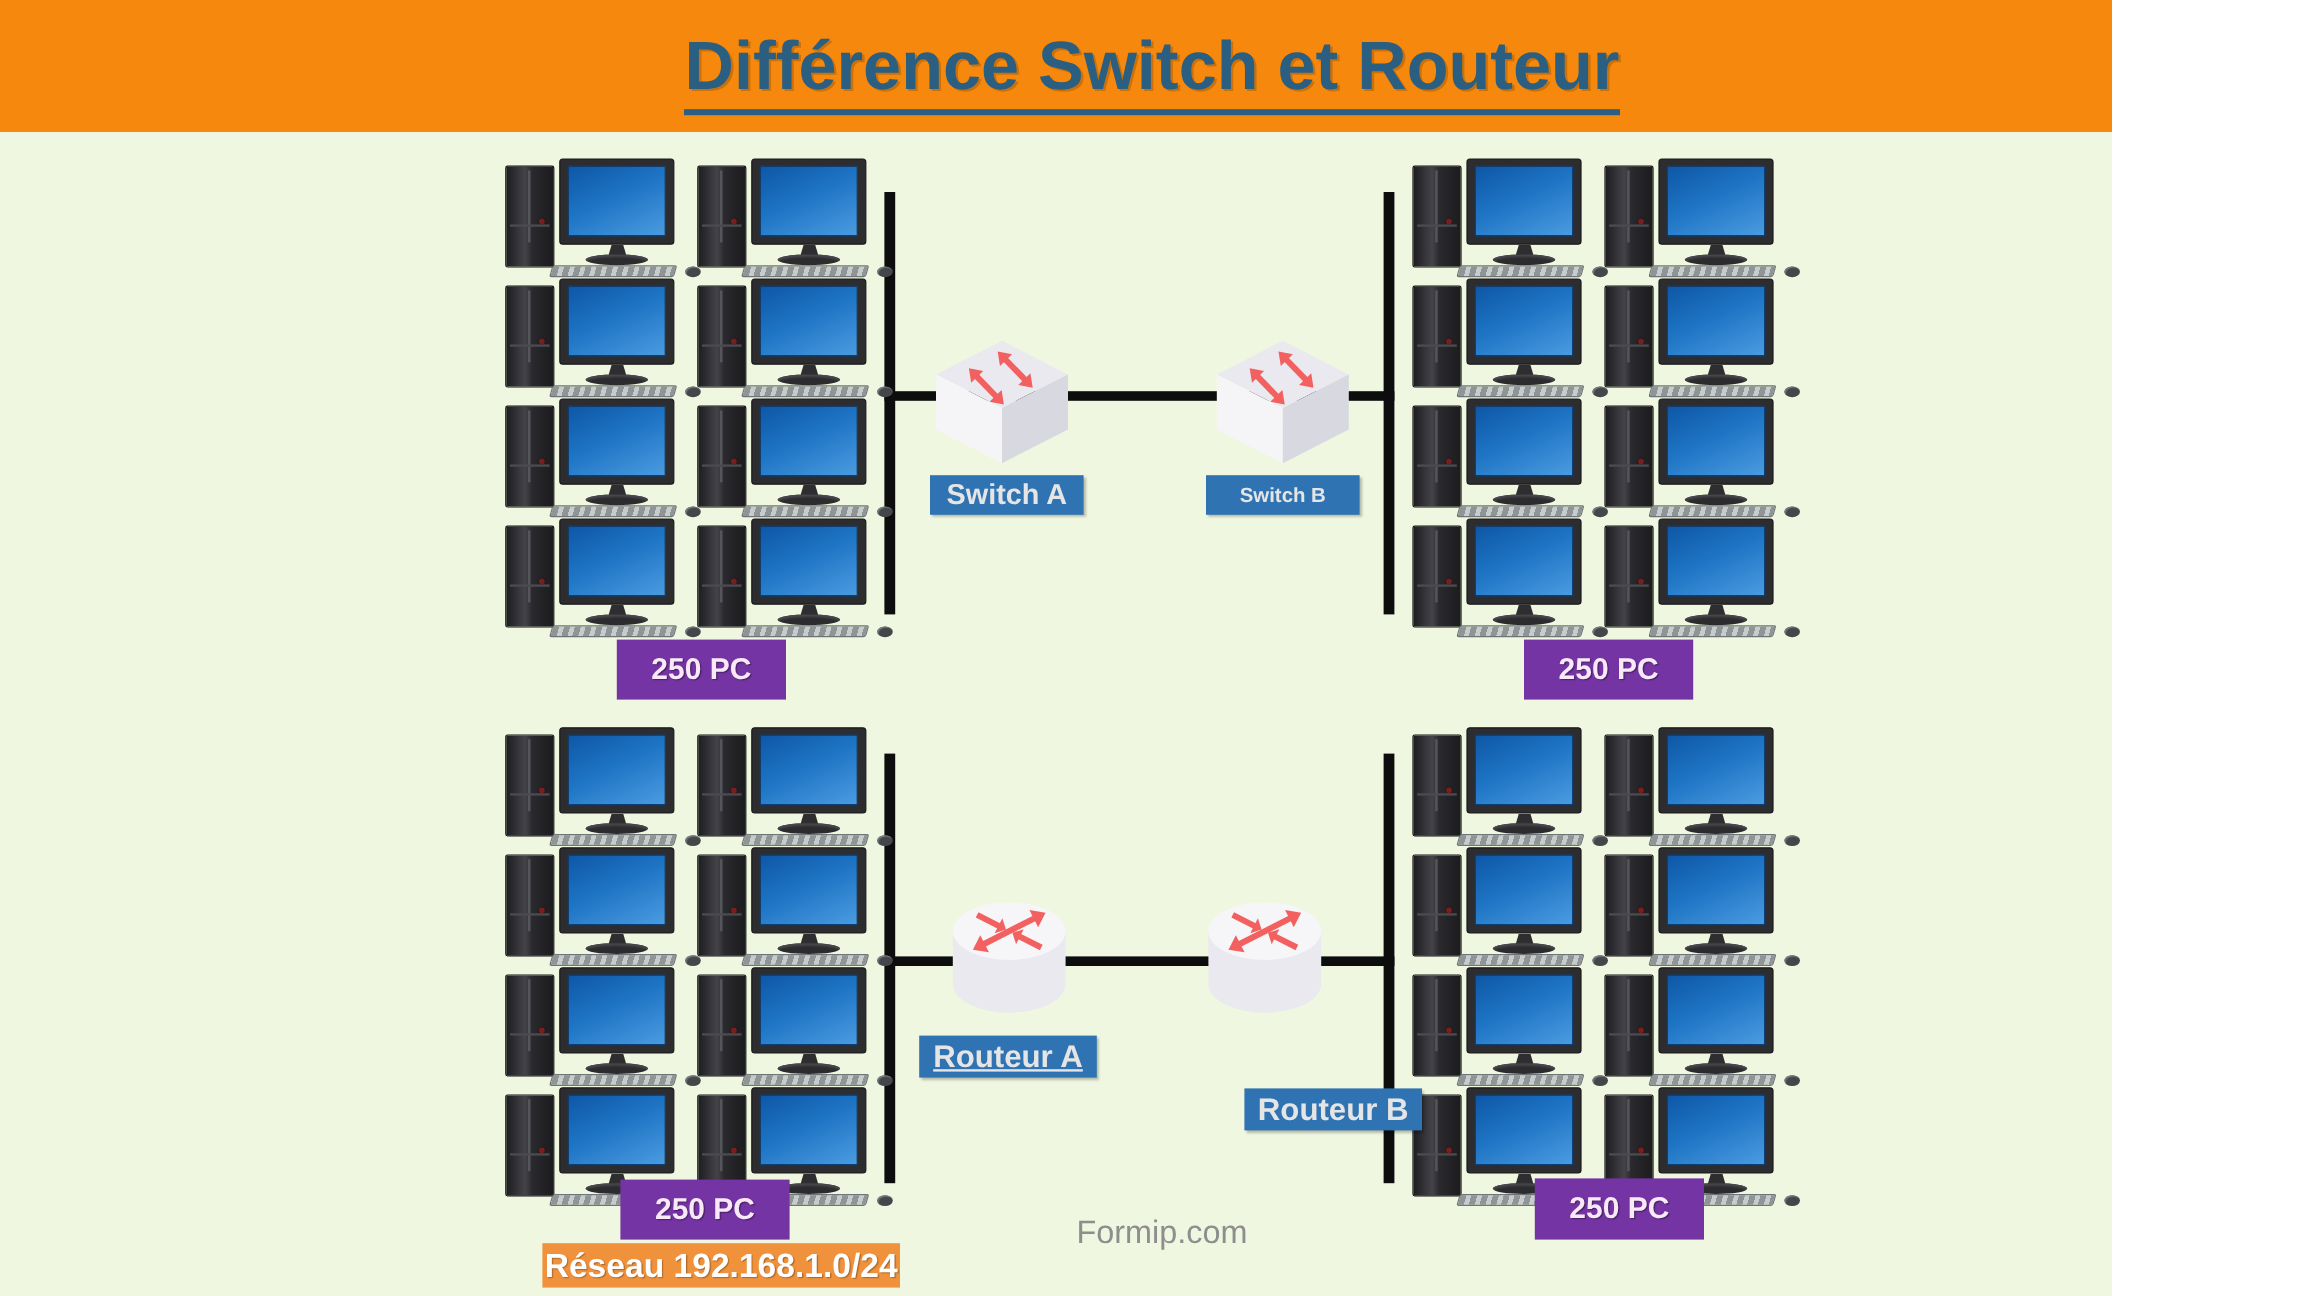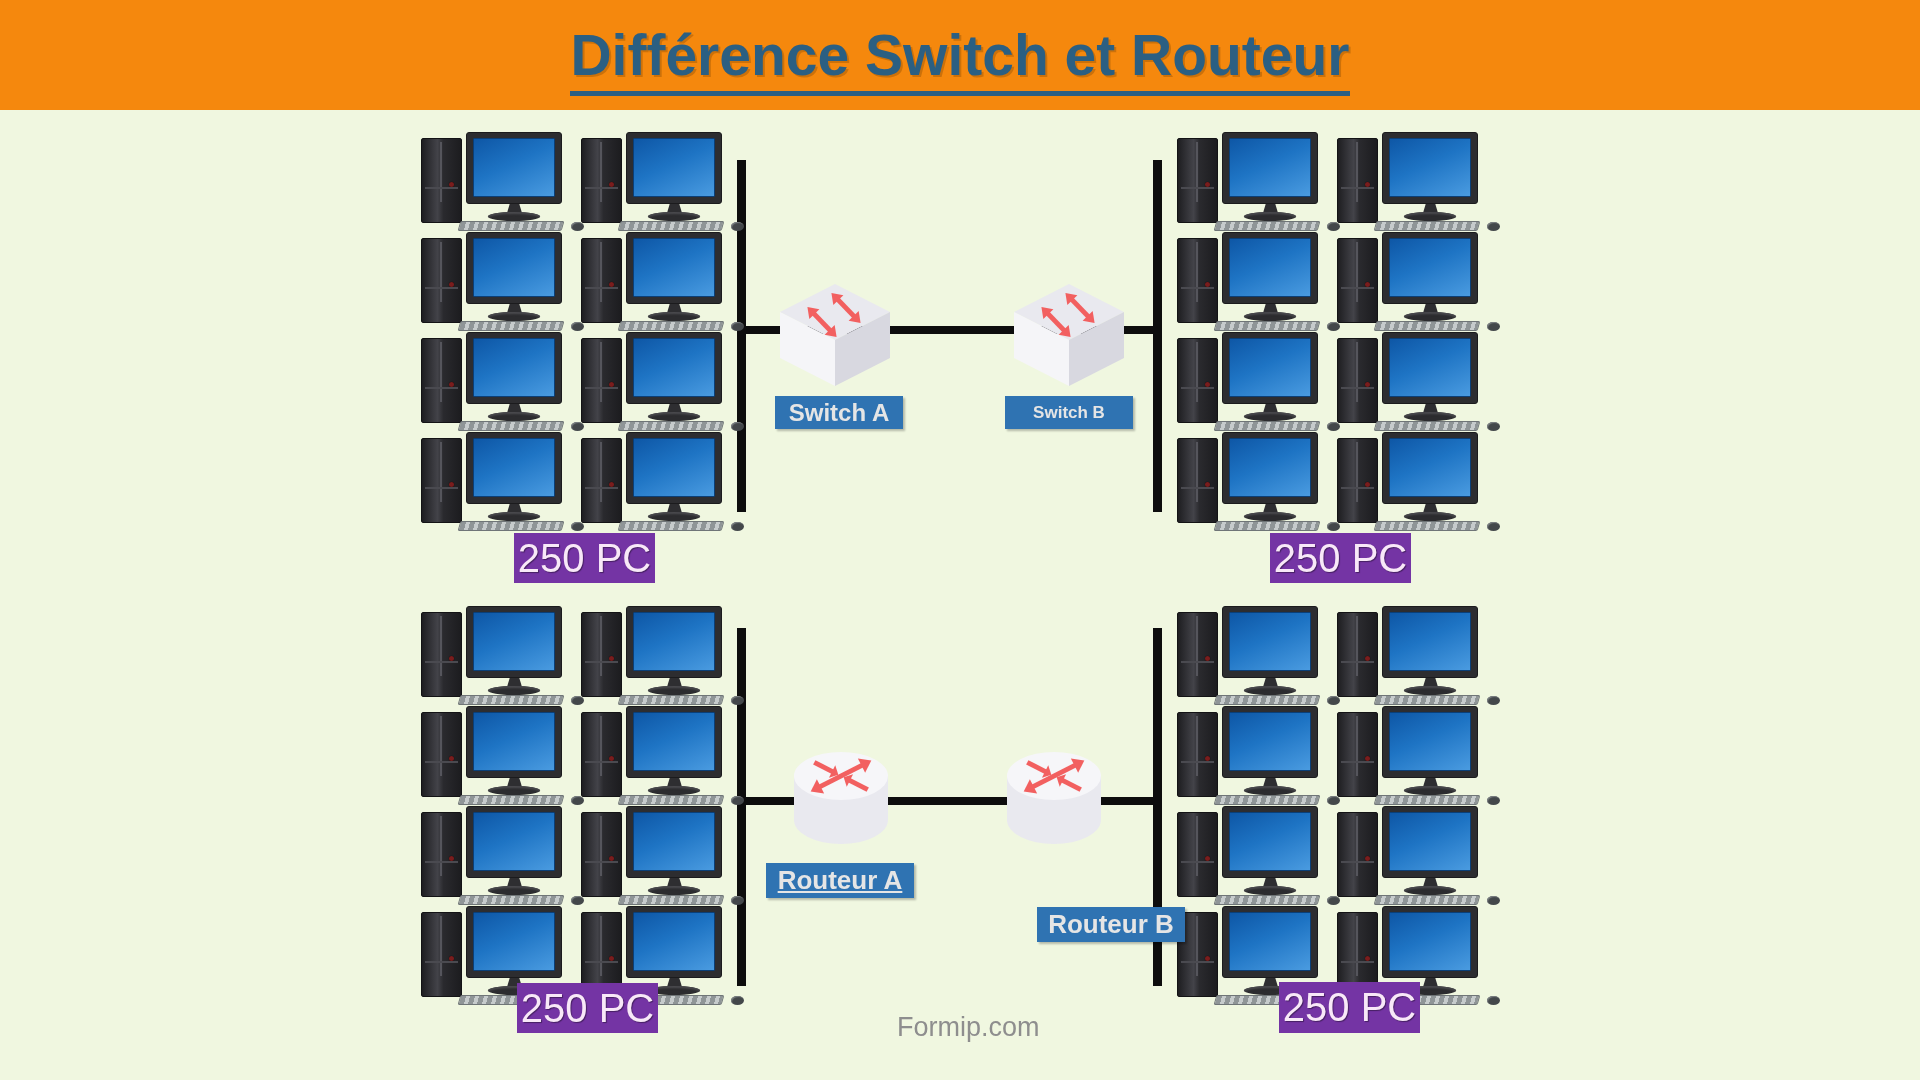--- a/index.html
+++ b/index.html
@@ -8,21 +8,21 @@
     --title-text:#2B5F82;
     --device-label-bg:#2F73B2;
     --pc-count-bg:#7434A4;
     --network-label-bg:#F0923C;
     --line:#0D0D0D;
     --arrow:#F26060;
     --watermark-text:#8E8E8E;
   }
   *{margin:0;padding:0;box-sizing:border-box;}
   body{font-family:"Liberation Sans",sans-serif;}
-  .stage{position:relative;width:1920px;height:1080px;background:var(--background);overflow:hidden;}
+  .stage{position:relative;width:1760px;height:1080px;background:var(--background);overflow:hidden;}
 
   
   .banner{position:absolute;left:0;top:0;width:1920px;height:110px;background:var(--banner);
           display:flex;align-items:center;justify-content:center;}
   .banner h1{font-size:57px;font-weight:bold;color:var(--title-text);
              text-shadow:2px 2px 0 rgba(110,60,0,0.30);}
   .banner h1 span{border-bottom:5px solid var(--title-text);padding-bottom:4px;}
 
   
   .line{position:absolute;background:var(--line);z-index:1;}
@@ -43,21 +43,21 @@
   
   .dev-label{position:absolute;z-index:3;background:var(--device-label-bg);color:#e5e5e5;
              font-weight:bold;display:flex;align-items:center;justify-content:center;
              box-shadow:2px 2px 2px rgba(0,0,0,0.25);}
   .lbl-switch-a{left:775px;top:396px;width:128px;height:33px;font-size:24px;}
   .lbl-switch-b{left:1005px;top:396px;width:128px;height:33px;font-size:17px;}
   .lbl-router-a{left:766px;top:863px;width:148px;height:35px;font-size:26px;text-decoration:underline;}
   .lbl-router-b{left:1037px;top:863px;width:148px;height:35px;font-size:26px;margin-top:44px;}
 
   .pc-count{position:absolute;z-index:4;background:var(--pc-count-bg);color:#F8E8F8;
-            font-weight:normal;font-size:40px;display:flex;align-items:center;justify-content:center;
+            font-weight:bold;font-size:25px;display:flex;align-items:center;justify-content:center;
             text-shadow:1px 1px 1px rgba(0,0,0,0.4);}
   .count-tl{left:514px;top:533px;width:141px;height:50px;}
   .count-tr{left:1270px;top:533px;width:141px;height:50px;}
   .count-bl{left:517px;top:983px;width:141px;height:50px;}
   .count-br{left:1279px;top:982px;width:141px;height:51px;}
 
   .net-label{position:absolute;z-index:4;background:var(--network-label-bg);color:#fff;
              font-weight:bold;font-size:28px;display:flex;align-items:center;justify-content:center;
              text-shadow:1px 1px 1px rgba(0,0,0,0.3);}
   .net-left{left:452px;top:1036px;width:298px;height:37px;}
@@ -578,16 +578,17 @@
   <div class="dev-label lbl-switch-a">Switch A</div>
   <div class="dev-label lbl-switch-b">Switch B</div>
   <div class="dev-label lbl-router-a">Routeur A</div>
   <div class="dev-label lbl-router-b">Routeur B</div>
 
   <div class="pc-count count-tl">250 PC</div>
   <div class="pc-count count-tr">250 PC</div>
   <div class="pc-count count-bl">250 PC</div>
   <div class="pc-count count-br">250 PC</div>
 
+  <div class="net-label net-left">Réseau 192.168.1.0/24</div>
 
   <div class="watermark">Formip.com</div>
 
 </div>
 
 </body></html>

